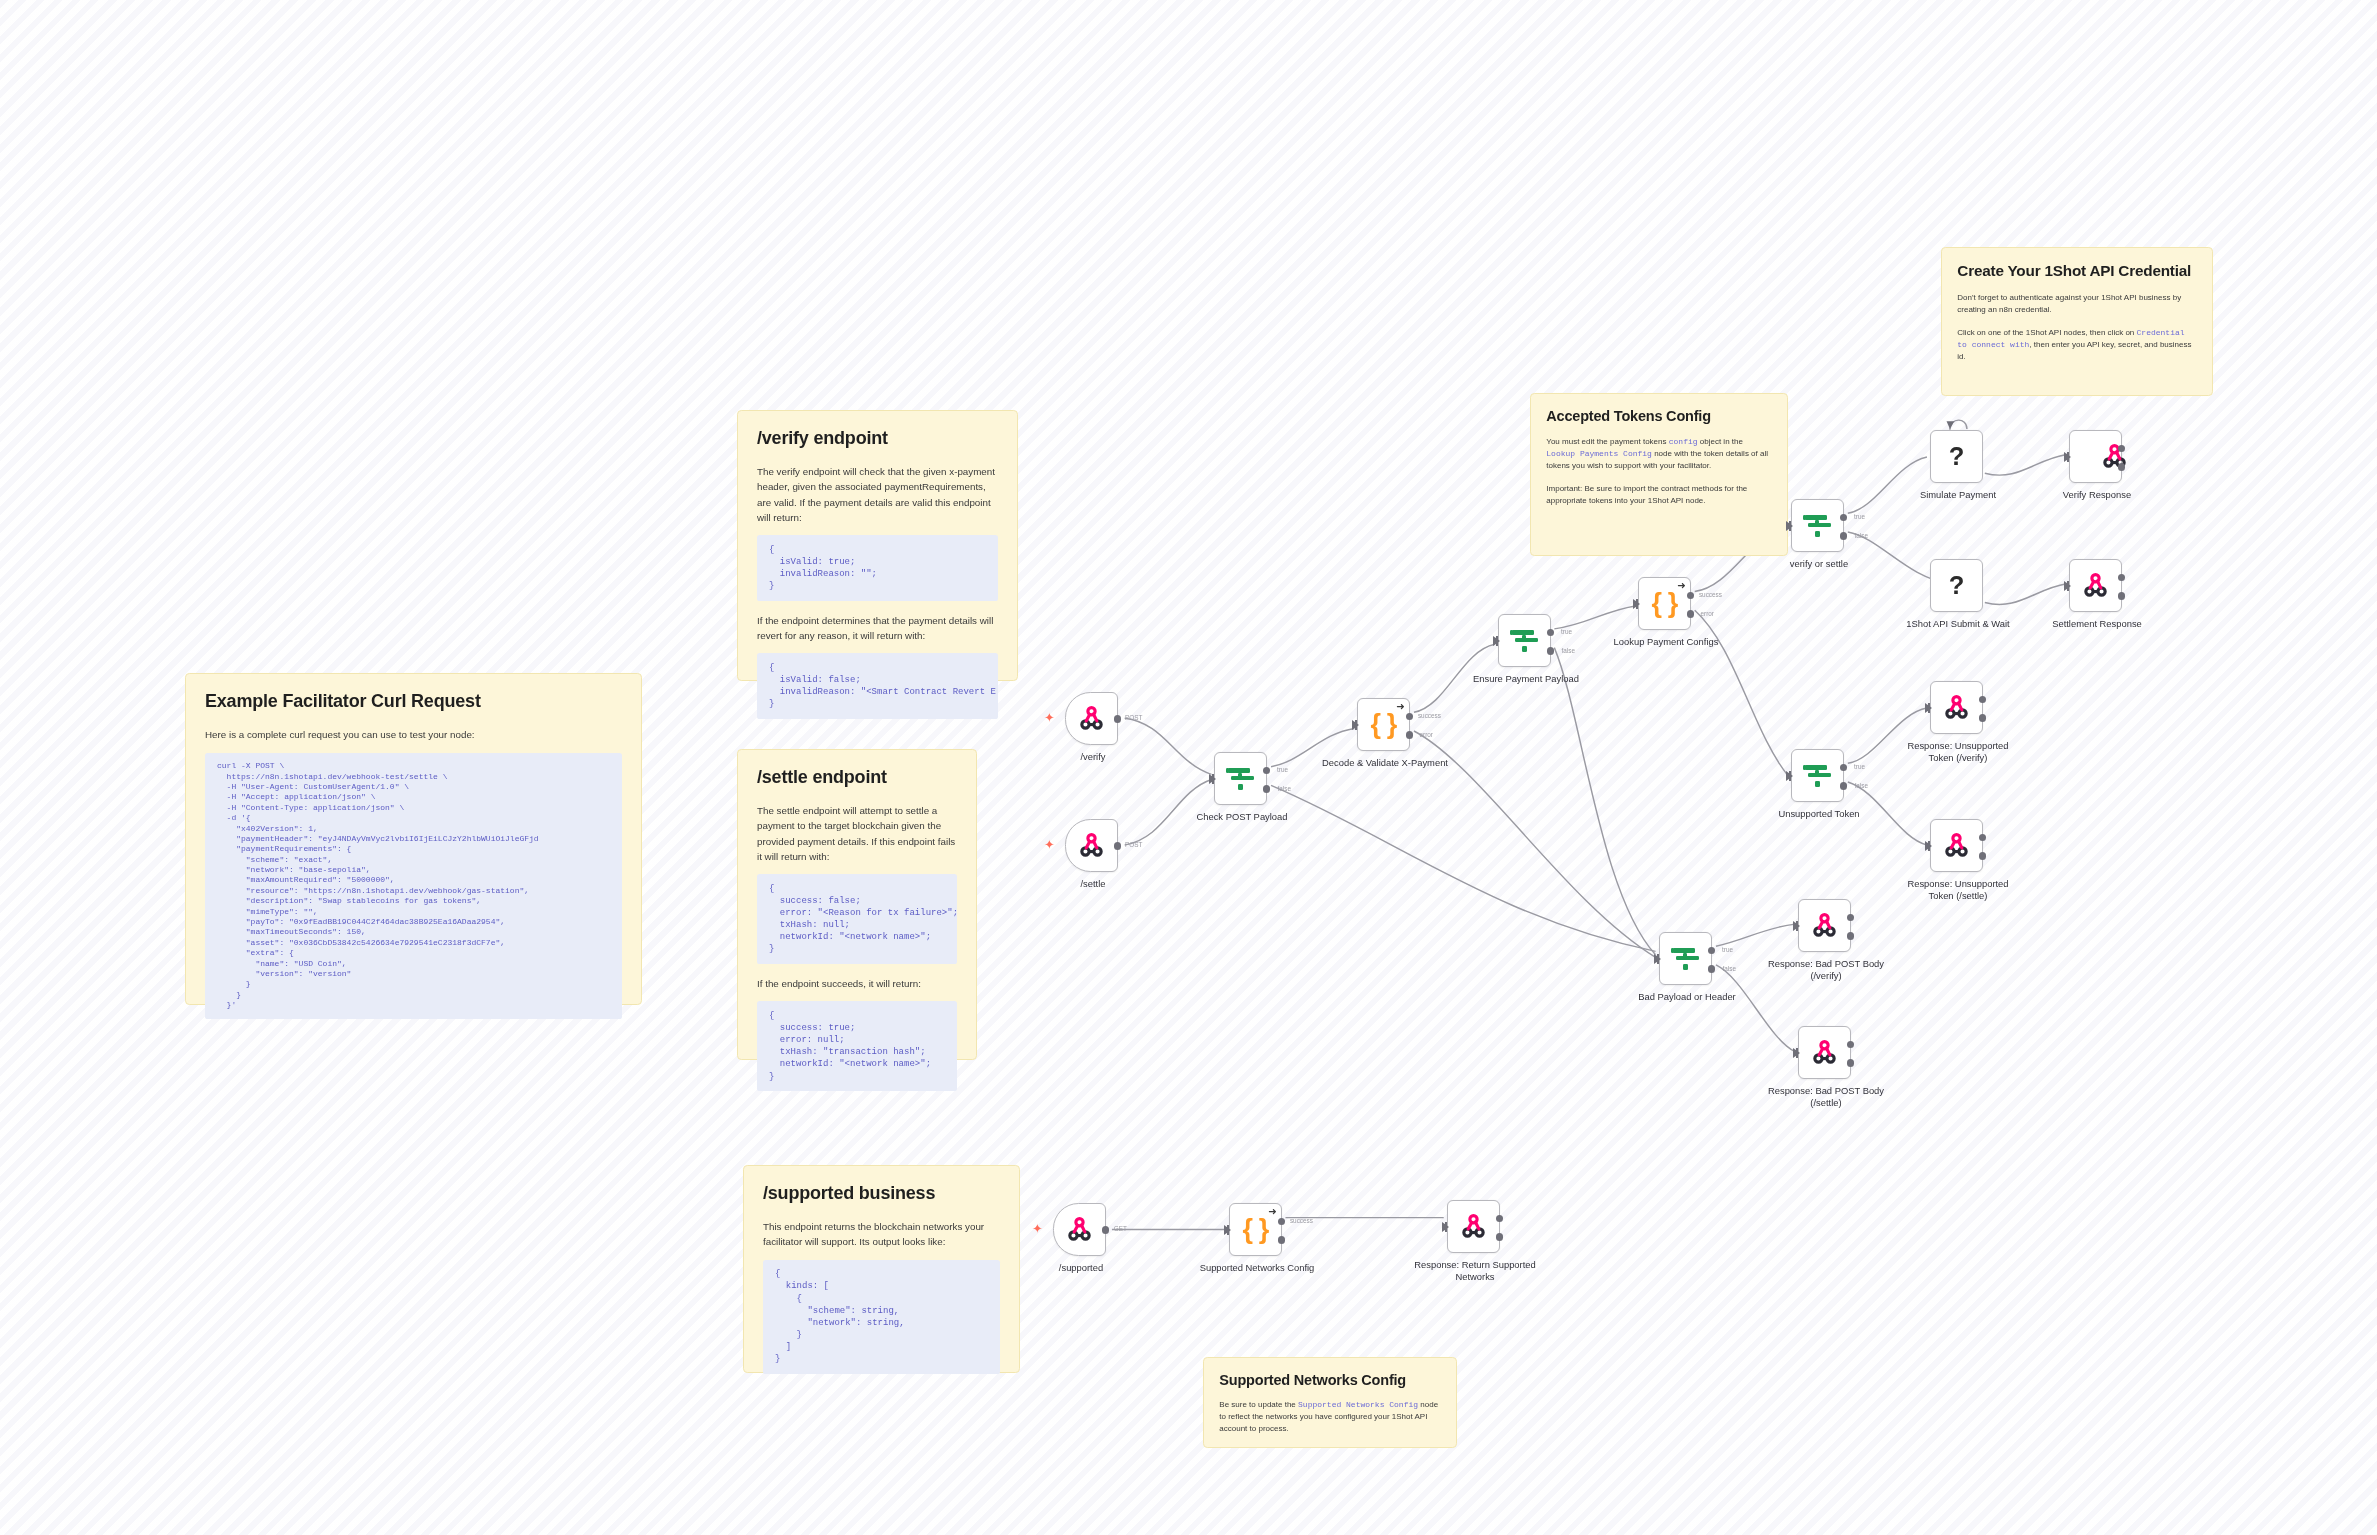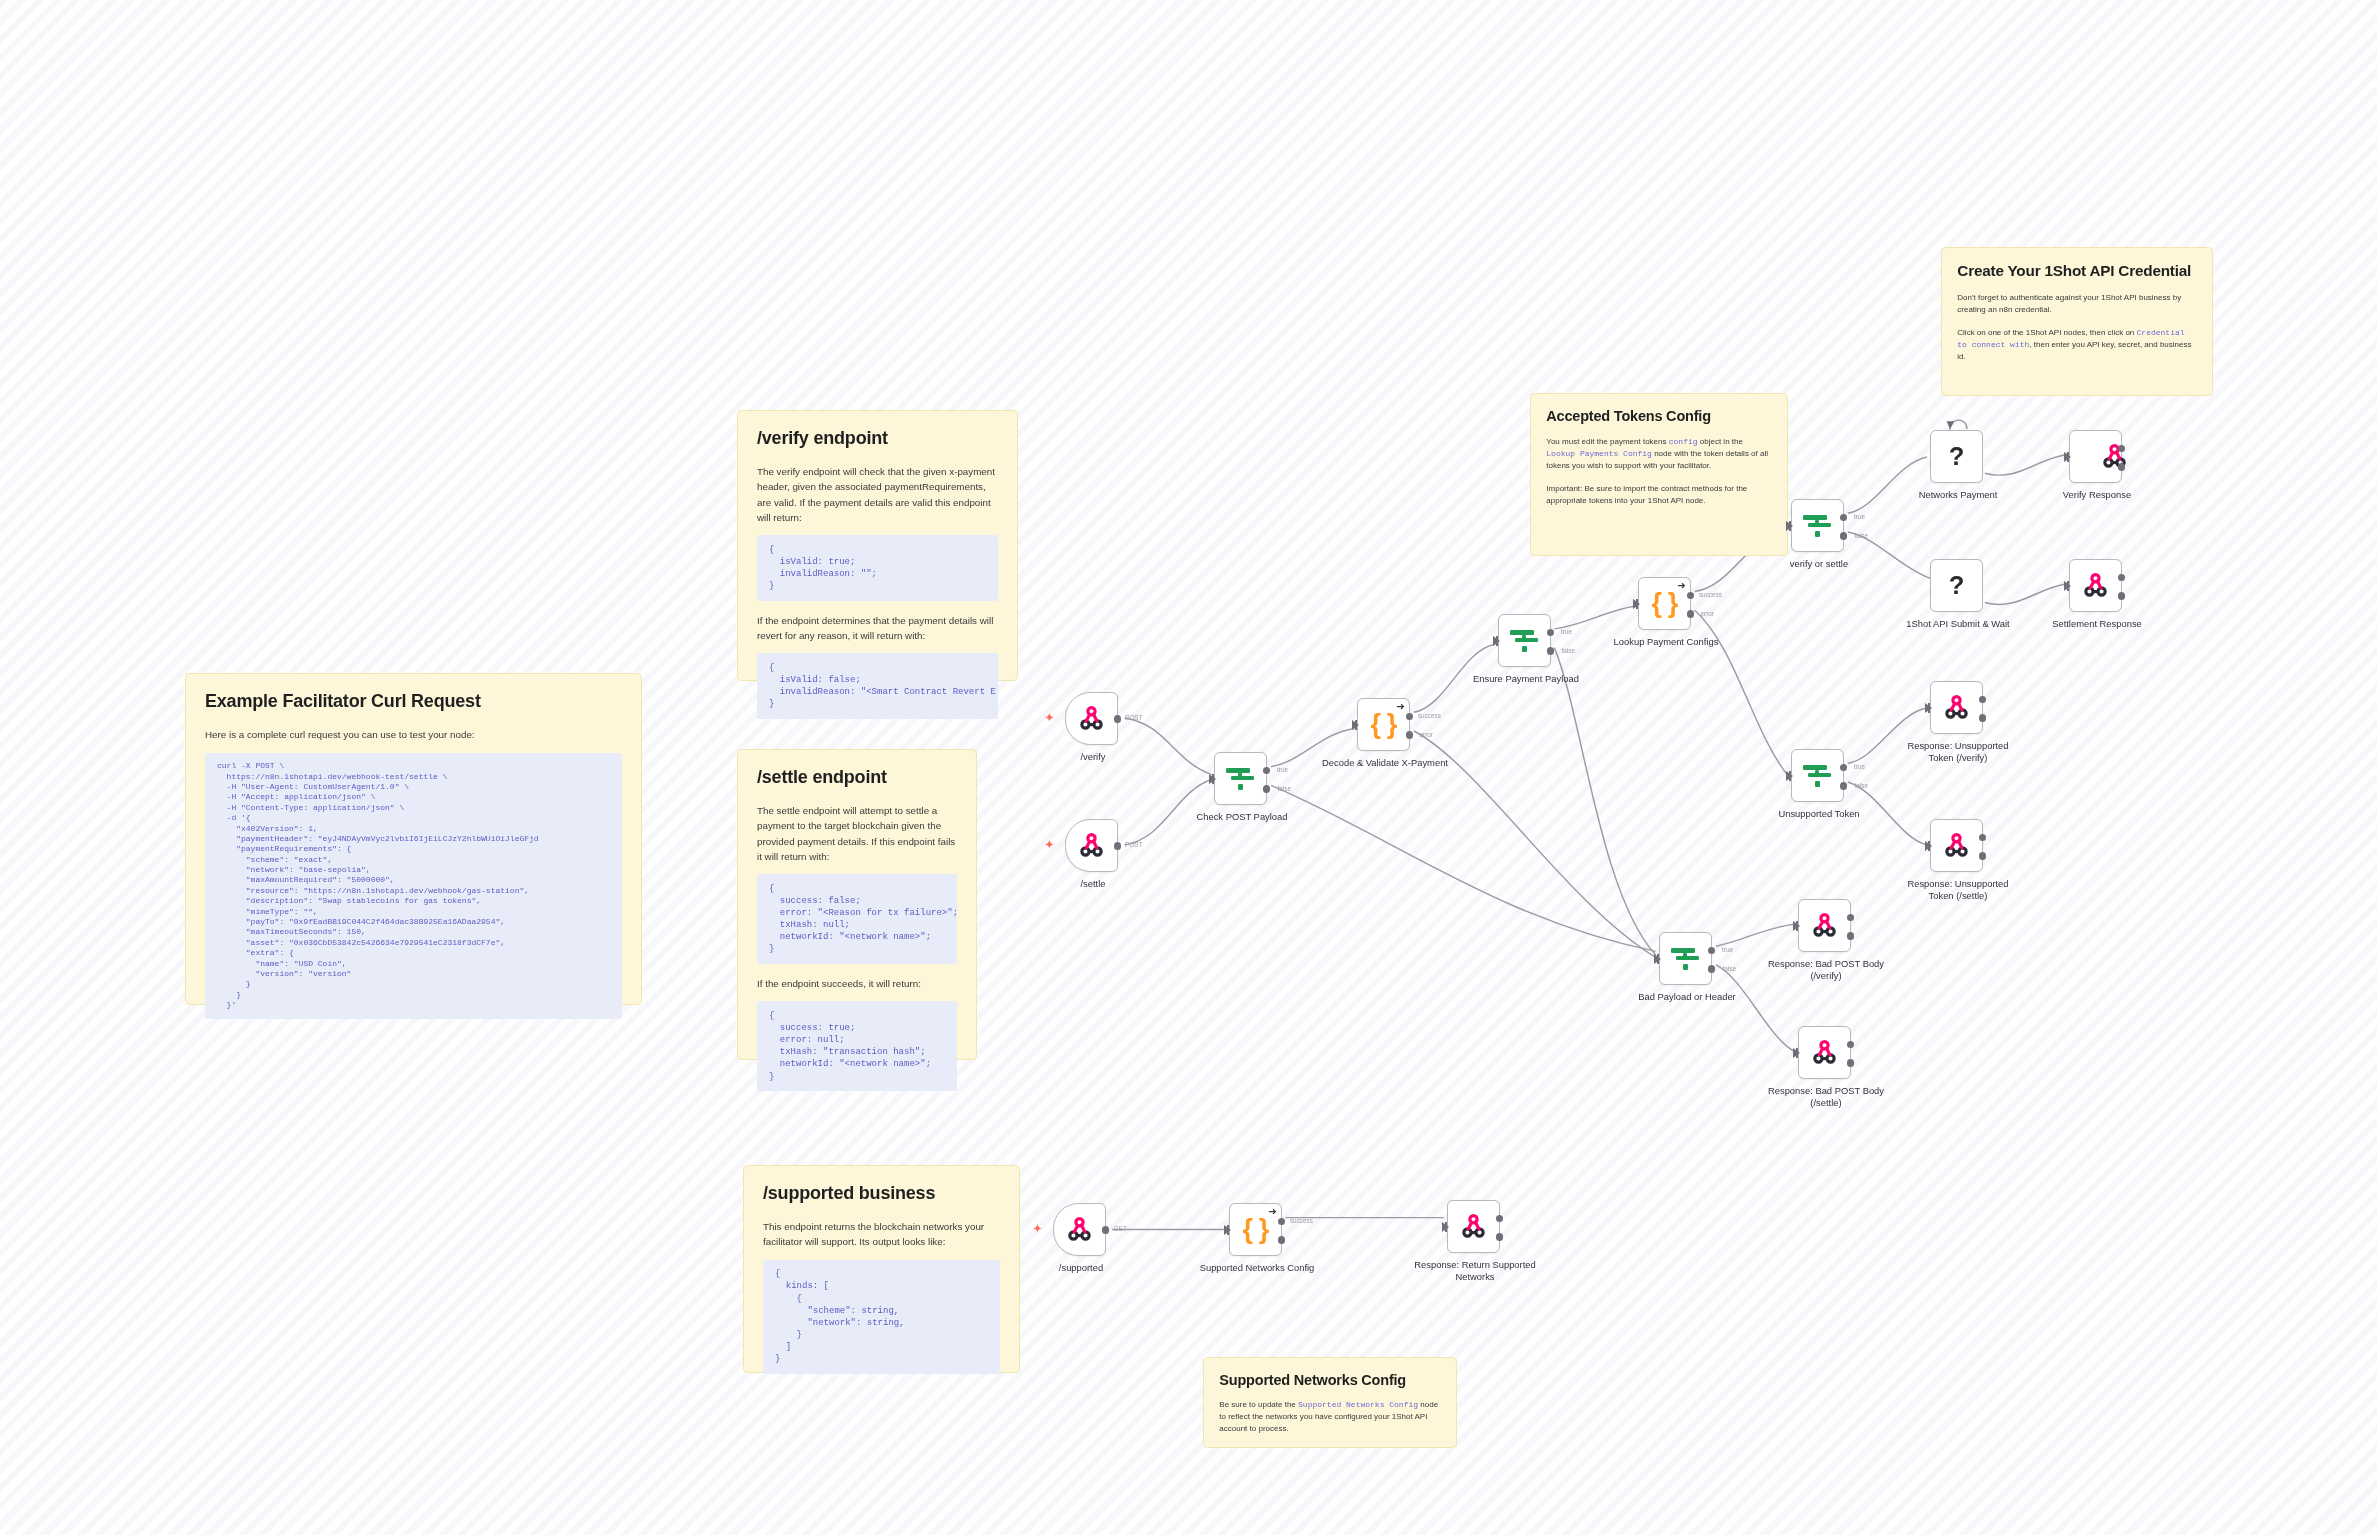--- a/index.html
+++ b/index.html
@@ -374,21 +374,21 @@
       </span>
     <span class="port out-top"></span>
     <span class="port-lbl" style="right:-22px;top:12.8px;">true</span>
     <span class="port out-bot"></span>
     <span class="port-lbl" style="right:-25px;top:31.5px;">false</span>
     <span class="node-label">verify or settle</span>
   </div>
 
   <div class="node" style="left:1930px;top:430px;">
     <span class="glyph-q">?</span>
-    <span class="node-label">Networks Payment</span>
+    <span class="node-label">Simulate Payment</span>
   </div>
 
   <div class="node" style="left:2069px;top:430px;padding-left:37px;">
     <span class="port in"></span>
     <span class="wh">
       <svg viewBox="0 0 24 24" width="29" height="29">
           <g stroke="#2b2b35" stroke-width="2.6" fill="none" stroke-linecap="round">
             <circle cx="7" cy="17" r="3"></circle>
             <circle cx="17" cy="17" r="3"></circle>
           </g>

